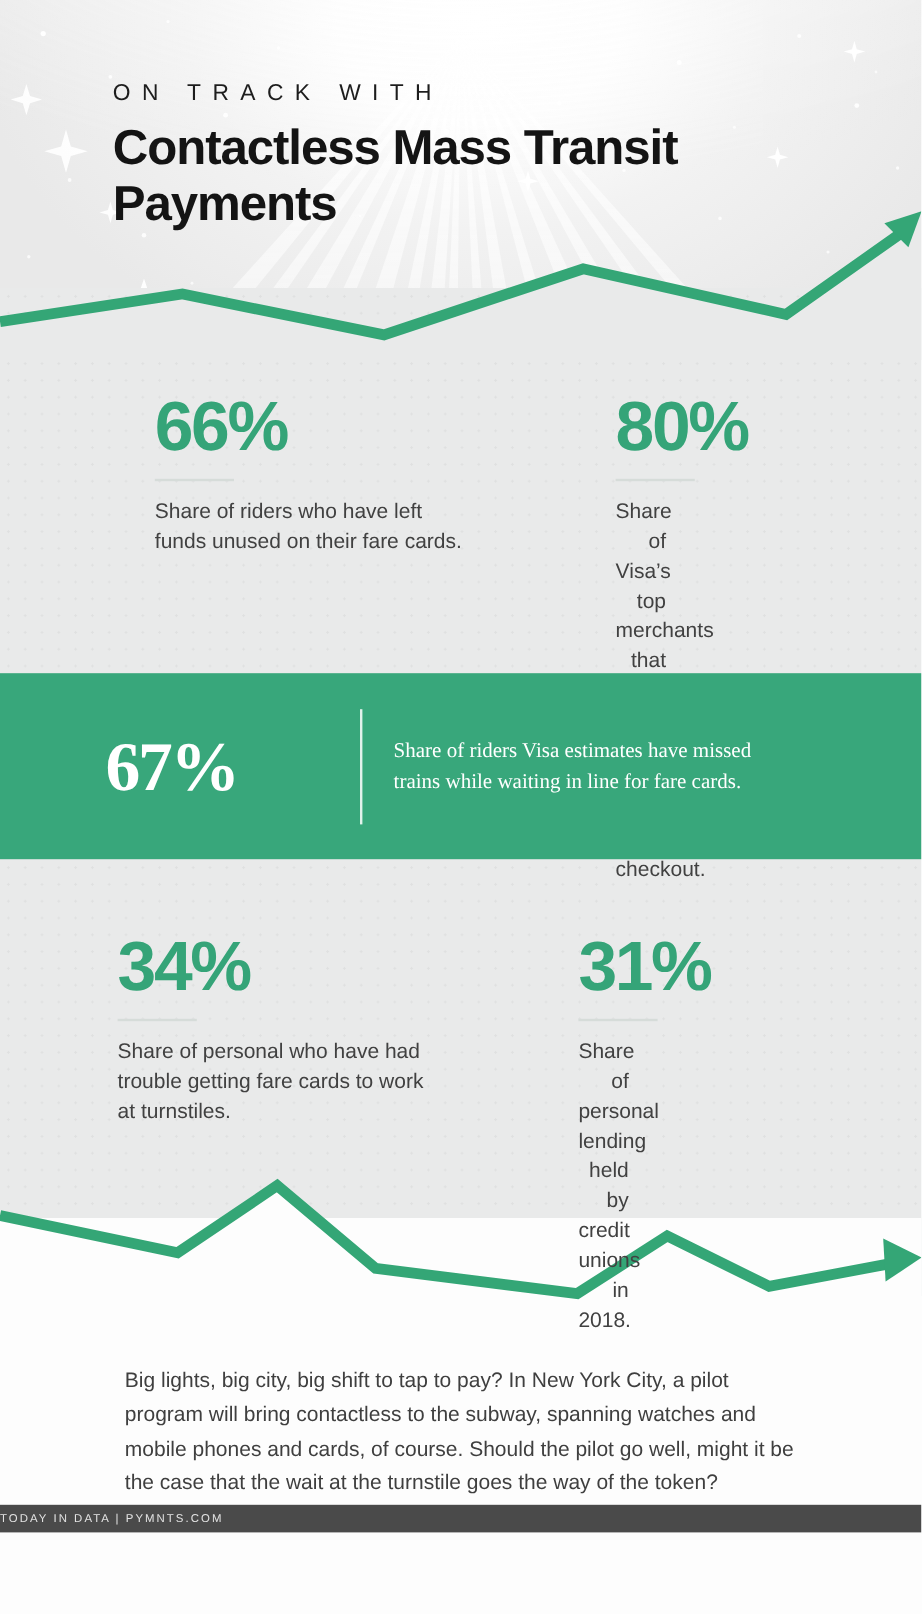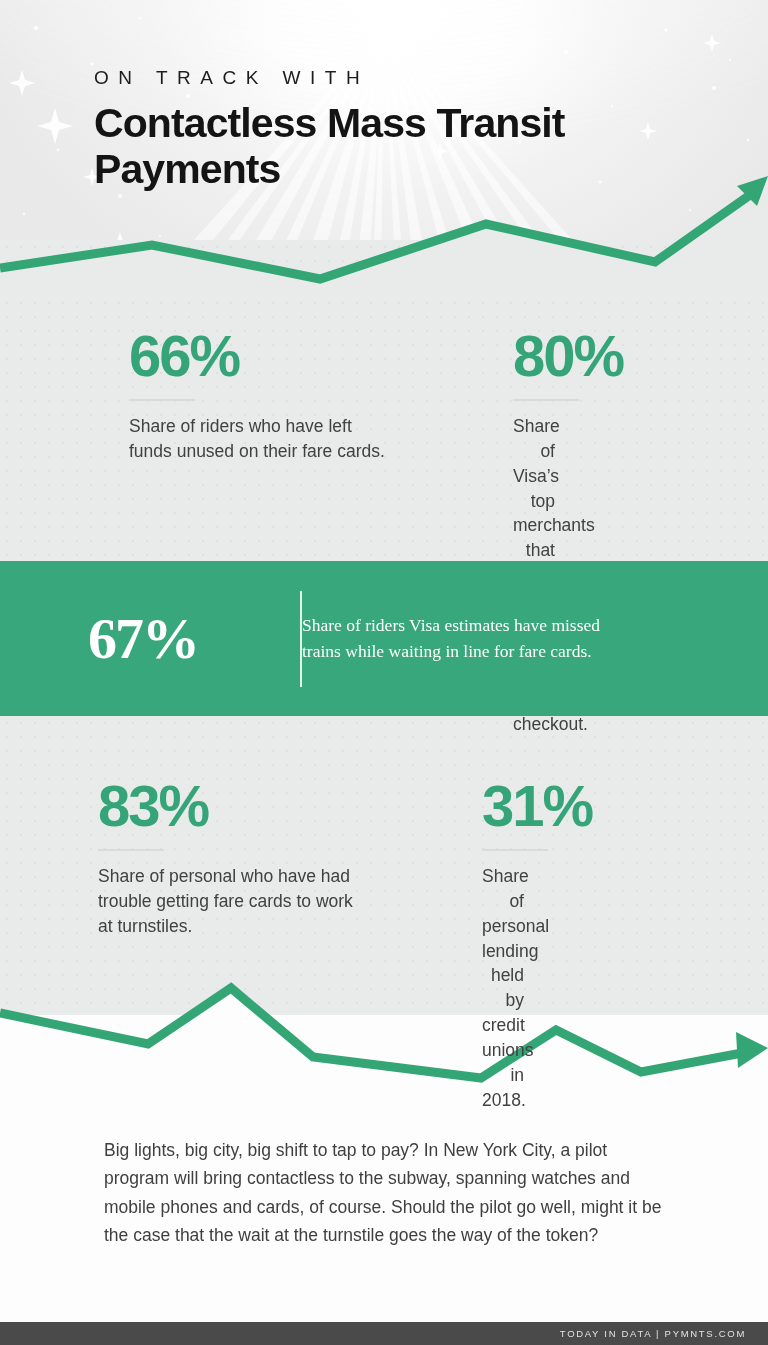--- a/index.html
+++ b/index.html
@@ -163,20 +163,21 @@
     box-sizing: border-box;
   }
   .band-divider {
     width: 2px;
     height: 96px;
     background: rgba(255,255,255,.85);
     flex: 0 0 auto;
   }
   .band-text {
     flex: 1;
+    padding-left: 26px;
     font-size: 17.5px;
     line-height: 1.45;
     color: #ffffff;
     max-width: 340px;
   }
 
   
   .closing {
     position: absolute;
     left: 104px;
@@ -185,27 +186,26 @@
     font-size: 17.5px;
     line-height: 1.62;
     color: #3f3f3f;
     margin: 0;
   }
 
   
   .footer-bar {
     position: absolute;
     left: 0;
-    top: 1322px;
+    top: 1254px;
     width: 768px;
     height: 23px;
     background: #4a4a4a;
     display: flex;
     align-items: center;
-    justify-content: flex-end;
     padding-right: 22px;
     box-sizing: border-box;
   }
   .footer-text {
     font-size: 9.5px;
     letter-spacing: 1.7px;
     color: #e3e3e3;
     white-space: nowrap;
   }
 </style>
@@ -327,21 +327,21 @@
   </div>
 
   <div class="green-band">
     <div class="band-number">67%</div>
     <div class="band-divider"></div>
     <div class="band-text">Share of riders Visa estimates have missed trains while waiting in line for fare cards.</div>
   </div>
 
   <div class="stat-row row-2">
     <div class="stat-cell col-1">
-      <p class="stat-number">83%</p>
+      <p class="stat-number">34%</p>
       <div class="stat-rule"></div>
       <p class="stat-text">Share of personal who have had trouble getting fare cards to work at turnstiles.</p>
     </div>
     <div class="stat-cell col-2">
       <p class="stat-number">31%</p>
       <div class="stat-rule"></div>
       <p class="stat-text">Share of personal lending held by credit unions in 2018.</p>
     </div>
   </div>
 

